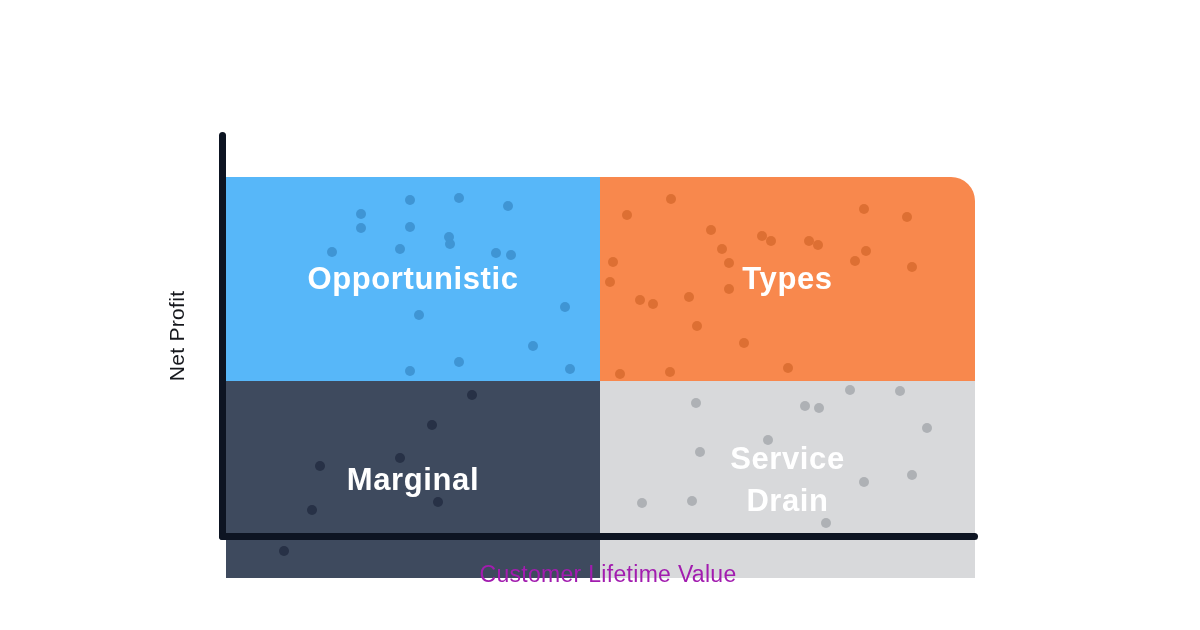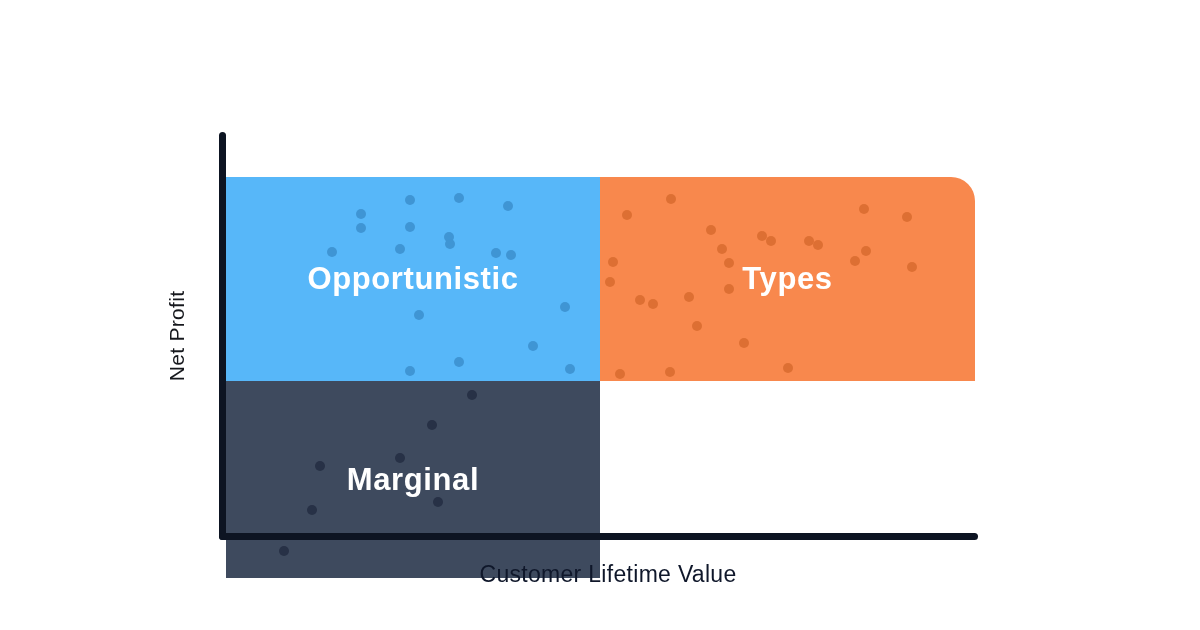--- a/index.html
+++ b/index.html
@@ -60,21 +60,21 @@
   .axis-line { position: absolute; border-radius: 4px; }
   .y-axis-line { left: 219px; top: 132px; width: 7px; height: 408px; }
   .x-axis-line { left: 219px; top: 533px; width: 759px; height: 7px; }
 
   .x-axis-label {
     position: absolute;
     top: 561px; left: 0; width: 100%;
     text-align: center;
     font-size: 23px;
     font-weight: 500;
-    color: #0f172a;
+    color: #a21caf;
     letter-spacing: 0.3px;
     padding-left: 16px;
   }
   .y-axis-label {
     position: absolute;
     left: 177px; top: 336px;
     transform: translate(-50%, -50%) rotate(-90deg);
     white-space: nowrap;
     font-size: 21px;
     font-weight: 500;
@@ -141,20 +141,37 @@
     <div class="quadrant bottom-left" style="background: rgb(62, 74, 94);">
       <div class="q-label">Marginal</div>
     <span class="dot" style="left: 65.7%; top: 7.1%; background: rgb(39, 49, 70);"></span>
         <span class="dot" style="left: 55.2%; top: 22.2%; background: rgb(39, 49, 70);"></span>
         <span class="dot" style="left: 46.4%; top: 38.9%; background: rgb(39, 49, 70);"></span>
         <span class="dot" style="left: 25.2%; top: 42.9%; background: rgb(39, 49, 70);"></span>
         <span class="dot" style="left: 56.6%; top: 61.6%; background: rgb(39, 49, 70);"></span>
         <span class="dot" style="left: 23.1%; top: 65.7%; background: rgb(39, 49, 70);"></span>
         <span class="dot" style="left: 15.5%; top: 86.4%; background: rgb(39, 49, 70);"></span>
       </div>
+    <div class="quadrant bottom-right" style="background: rgb(216, 217, 219);">
+      <div class="q-label">Service
+Drain</div>
+    <span class="dot" style="left: 66.7%; top: 4.5%; background: rgb(174, 177, 181);"></span>
+        <span class="dot" style="left: 80%; top: 5.1%; background: rgb(174, 177, 181);"></span>
+        <span class="dot" style="left: 25.6%; top: 11.1%; background: rgb(174, 177, 181);"></span>
+        <span class="dot" style="left: 54.7%; top: 12.6%; background: rgb(174, 177, 181);"></span>
+        <span class="dot" style="left: 58.4%; top: 13.6%; background: rgb(174, 177, 181);"></span>
+        <span class="dot" style="left: 87.2%; top: 23.7%; background: rgb(174, 177, 181);"></span>
+        <span class="dot" style="left: 44.8%; top: 29.8%; background: rgb(174, 177, 181);"></span>
+        <span class="dot" style="left: 26.7%; top: 35.9%; background: rgb(174, 177, 181);"></span>
+        <span class="dot" style="left: 83.2%; top: 47.5%; background: rgb(174, 177, 181);"></span>
+        <span class="dot" style="left: 70.4%; top: 51.5%; background: rgb(174, 177, 181);"></span>
+        <span class="dot" style="left: 11.2%; top: 62.1%; background: rgb(174, 177, 181);"></span>
+        <span class="dot" style="left: 24.5%; top: 61.1%; background: rgb(174, 177, 181);"></span>
+        <span class="dot" style="left: 60.3%; top: 72.2%; background: rgb(174, 177, 181);"></span>
+      </div>
   </div>
 
   <div class="axis-line y-axis-line" style="background: rgb(13, 20, 34);"></div>
   <div class="axis-line x-axis-line" style="background: rgb(13, 20, 34);"></div>
 
   <div class="x-axis-label">Customer Lifetime Value</div>
   <div class="y-axis-label">Net Profit</div>
 
 </div>
 

